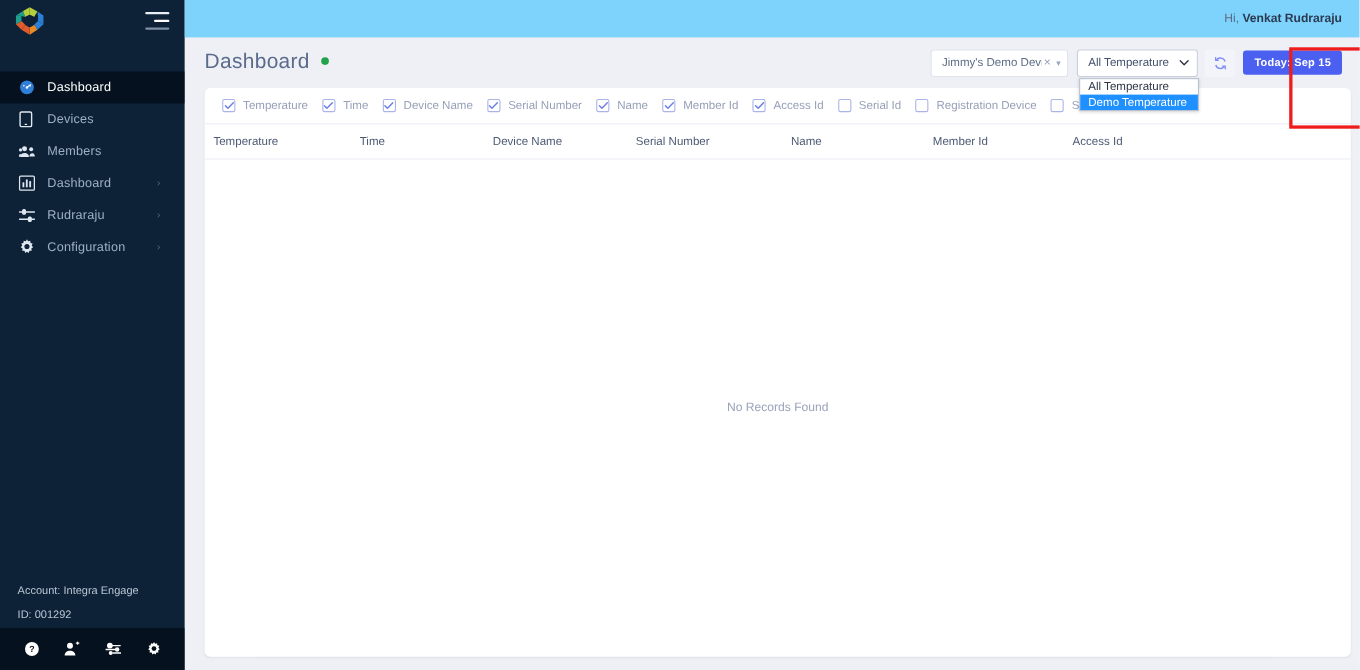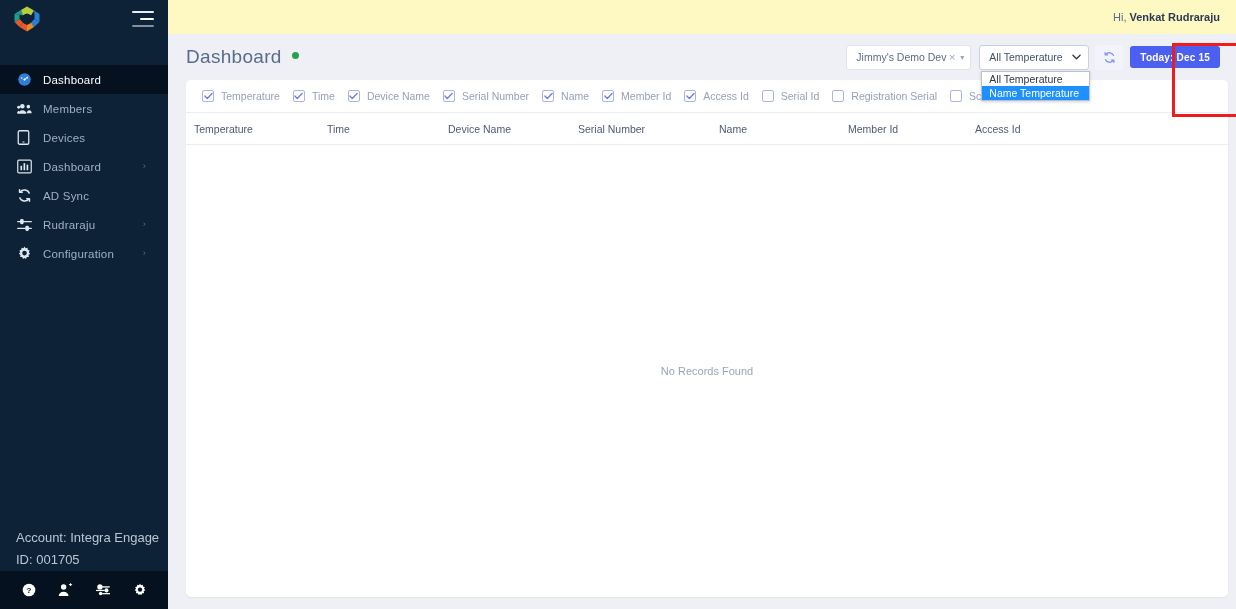--- a/index.html
+++ b/index.html
@@ -43,34 +43,34 @@
   .nav-item.active { background: #05111e; color: #ffffff; }
   .nav-ico { width: 17px; height: 16px; display: inline-flex; align-items: center; justify-content: flex-start; margin-right: 9px; flex: 0 0 17px; }
   .nav-ico svg { display:block; }
   .nav-label { white-space: nowrap; }
   .nav-caret {
     position: absolute; right: 22px; font-size: 9px; color: #5c6e82; line-height: 1;
   }
 
   .sb-foot {
     position: absolute; left: 0; bottom: 38px; width: 155px;
-    padding: 0 0 0 16px; color: #b9c6d4; font-size: 13px;
+    padding: 0 0 0 16px; color: #b9c6d4; font-size: 10px;
   }
   .sb-foot div { line-height: 22px; white-space: nowrap; }
   .sb-icons {
     position: absolute; left: 0; bottom: 0; width: 168px; height: 38px;
     background: #05111e; display: flex; align-items: center;
     justify-content: center; gap: 22px;
   }
   .sb-icons span { cursor: pointer; display: inline-flex; }
 
   
   .main { flex: 1 1 auto; height: 609px; position: relative; background: #eef0f5; }
   .topbar {
-    height: 34px; background: #fef9c3; display: flex; align-items: center;
+    height: 34px; background: #7dd3fc; display: flex; align-items: center;
     justify-content: flex-end; padding-right: 16px;
   }
   .greet { font-size: 11px; color: #5b6b85; }
   .greet b { color: #2b3a52; font-weight: bold; }
 
   .page-head {
     height: 46px; display: flex; align-items: center;
     padding: 0 16px 0 18px; position: relative;
   }
   .page-title {
@@ -200,67 +200,56 @@
               <circle cx="12" cy="12" r="1.8" fill="#fff"></circle>
               <circle cx="7.5" cy="9.5" r="1.2" fill="#fff"></circle>
               <circle cx="16.5" cy="9.5" r="1.2" fill="#fff"></circle>
             </svg>
         </span>
         <span class="nav-label">Dashboard</span>
       </div>
 
       <div class="nav-item">
         <span class="nav-ico">
+          <svg width="13" height="15" viewBox="0 0 16 20">
+              <rect x="1" y="1" width="14" height="18" rx="1.8" fill="none" stroke="#dfe7f0" stroke-width="1.7"></rect>
+              <rect x="6.4" y="15.4" width="3.2" height="1.3" rx=".6" fill="#dfe7f0"></rect>
+            </svg>
+        </span>
+        <span class="nav-label">Devices</span>
+      </div>
+
+      <div class="nav-item">
+        <span class="nav-ico">
           <svg width="16" height="14" viewBox="0 0 24 20" fill="#dfe7f0">
               <circle cx="8" cy="6" r="3.4"></circle>
               <circle cx="17" cy="6.5" r="2.7"></circle>
               <circle cx="2.5" cy="7.5" r="2.2"></circle>
               <path d="M2 17c0-3.2 2.8-5.2 6-5.2s6 2 6 5.2z"></path>
               <path d="M14.5 16.5c0-2.6 1.7-4.6 4-4.6 2 0 3.5 1.6 3.5 4.6z"></path>
               <path d="M0 16.8c0-2.2 1.2-3.8 3-4.1v4.1z"></path>
             </svg>
         </span>
         <span class="nav-label">Members</span>
       </div>
 
       <div class="nav-item">
         <span class="nav-ico">
-          <svg width="13" height="15" viewBox="0 0 16 20">
-              <rect x="1" y="1" width="14" height="18" rx="1.8" fill="none" stroke="#dfe7f0" stroke-width="1.7"></rect>
-              <rect x="6.4" y="15.4" width="3.2" height="1.3" rx=".6" fill="#dfe7f0"></rect>
-            </svg>
-        </span>
-        <span class="nav-label">Devices</span>
-      </div>
-
-      <div class="nav-item">
-        <span class="nav-ico">
           <svg width="15" height="15" viewBox="0 0 20 20">
               <rect x="1" y="1.5" width="18" height="17" rx="1.5" fill="none" stroke="#dfe7f0" stroke-width="1.6"></rect>
               <rect x="4.6" y="9" width="2.2" height="6" fill="#dfe7f0"></rect>
               <rect x="8.7" y="5.5" width="2.2" height="9.5" fill="#dfe7f0"></rect>
               <rect x="12.8" y="7.5" width="2.2" height="7.5" fill="#dfe7f0"></rect>
             </svg>
         </span>
         <span class="nav-label">Dashboard</span>
         <span class="nav-caret">›</span>
       </div>
 
 
-      <div class="nav-item">
-        <span class="nav-ico">
-          <svg width="15" height="15" viewBox="0 0 20 20" fill="none" stroke="#dfe7f0" stroke-width="2">
-              <path d="M16.5 7.5A7 7 0 0 0 4.2 5.4"></path>
-              <path d="M3.5 12.5a7 7 0 0 0 12.3 2.1"></path>
-              <path d="M3.4 2.2v3.6h3.6" stroke-linecap="round" stroke-linejoin="round"></path>
-              <path d="M16.6 17.8v-3.6h-3.6" stroke-linecap="round" stroke-linejoin="round"></path>
-            </svg>
-        </span>
-        <span class="nav-label">AD Sync</span>
-      </div>
 
       <div class="nav-item">
         <span class="nav-ico">
           <svg width="15" height="14" viewBox="0 0 20 18" stroke="#dfe7f0" stroke-width="1.8" fill="#dfe7f0">
               <path d="M1 4.5h18M1 13.5h18" stroke-linecap="round"></path>
               <rect x="5" y="2" width="3" height="5" rx="1"></rect>
               <rect x="12" y="11" width="3" height="5" rx="1"></rect>
             </svg>
         </span>
         <span class="nav-label">Rudraraju</span>
@@ -274,21 +263,21 @@
               <circle cx="10" cy="9.4" r="3.1" fill="#0d2137"></circle>
             </svg>
         </span>
         <span class="nav-label">Configuration</span>
         <span class="nav-caret">›</span>
       </div>
     </nav>
 
     <div class="sb-foot">
       <div>Account: Integra Engage</div>
-      <div>ID: 001705</div>
+      <div>ID: 001292</div>
     </div>
 
     <div class="sb-icons">
       <span>
         <svg width="14" height="14" viewBox="0 0 20 20">
             <circle cx="10" cy="10" r="9" fill="#fff"></circle>
             <text x="10" y="14.4" font-size="11.5" font-family="Liberation Sans, sans-serif" font-weight="bold" text-anchor="middle" fill="#05111e">?</text>
           </svg>
       </span>
       <span>
@@ -343,34 +332,34 @@
           <div class="temp-select">
             <span class="ts-text">All Temperature</span>
             <span class="ts-car">
               <svg width="9" height="6" viewBox="0 0 10 6">
                   <path d="M1 1l4 4 4-4" fill="none" stroke="#2c3443" stroke-width="1.4" stroke-linecap="round" stroke-linejoin="round"></path>
                 </svg>
             </span>
           </div>
           <div class="temp-menu">
             <div class="temp-opt">All Temperature</div>
-            <div class="temp-opt sel">Name Temperature</div>
+            <div class="temp-opt sel">Demo Temperature</div>
           </div>
         </div>
 
         <div class="refresh-btn">
           <svg width="13" height="13" viewBox="0 0 20 20" fill="none" stroke="#7e8cf5" stroke-width="1.9">
               <path d="M16.6 7.6A7 7 0 0 0 4.3 5.5"></path>
               <path d="M3.4 12.4a7 7 0 0 0 12.3 2.1"></path>
               <path d="M3.3 2.3v3.6h3.6" stroke-linecap="round" stroke-linejoin="round"></path>
               <path d="M16.7 17.7v-3.6h-3.6" stroke-linecap="round" stroke-linejoin="round"></path>
             </svg>
         </div>
 
-        <div class="today-btn">Today: Dec 15</div>
+        <div class="today-btn">Today: Sep 15</div>
       </div>
     </div>
 
     <div class="card">
 
       <div class="filter-row">
         <label class="chk-item on">
           <span class="chk">
               <svg width="9" height="8" viewBox="0 0 10 8">
                 <path d="M1 4.1l2.6 2.6L9 1.2" fill="none" stroke="#6d7fe8" stroke-width="1.5" stroke-linecap="round" stroke-linejoin="round"></path>
@@ -425,21 +414,21 @@
               </svg>
             </span>
           <span class="chk-label">Access Id</span>
         </label>
         <label class="chk-item">
           <span class="chk"></span>
           <span class="chk-label">Serial Id</span>
         </label>
         <label class="chk-item">
           <span class="chk"></span>
-          <span class="chk-label">Registration Serial</span>
+          <span class="chk-label">Registration Device</span>
         </label>
         <label class="chk-item">
           <span class="chk"></span>
           <span class="chk-label">Scan Status</span>
         </label>
       </div>
 
       <div class="tbl-head">
         <div class="th" style="width:133px">Temperature</div>
         <div class="th" style="width:121px">Time</div>

